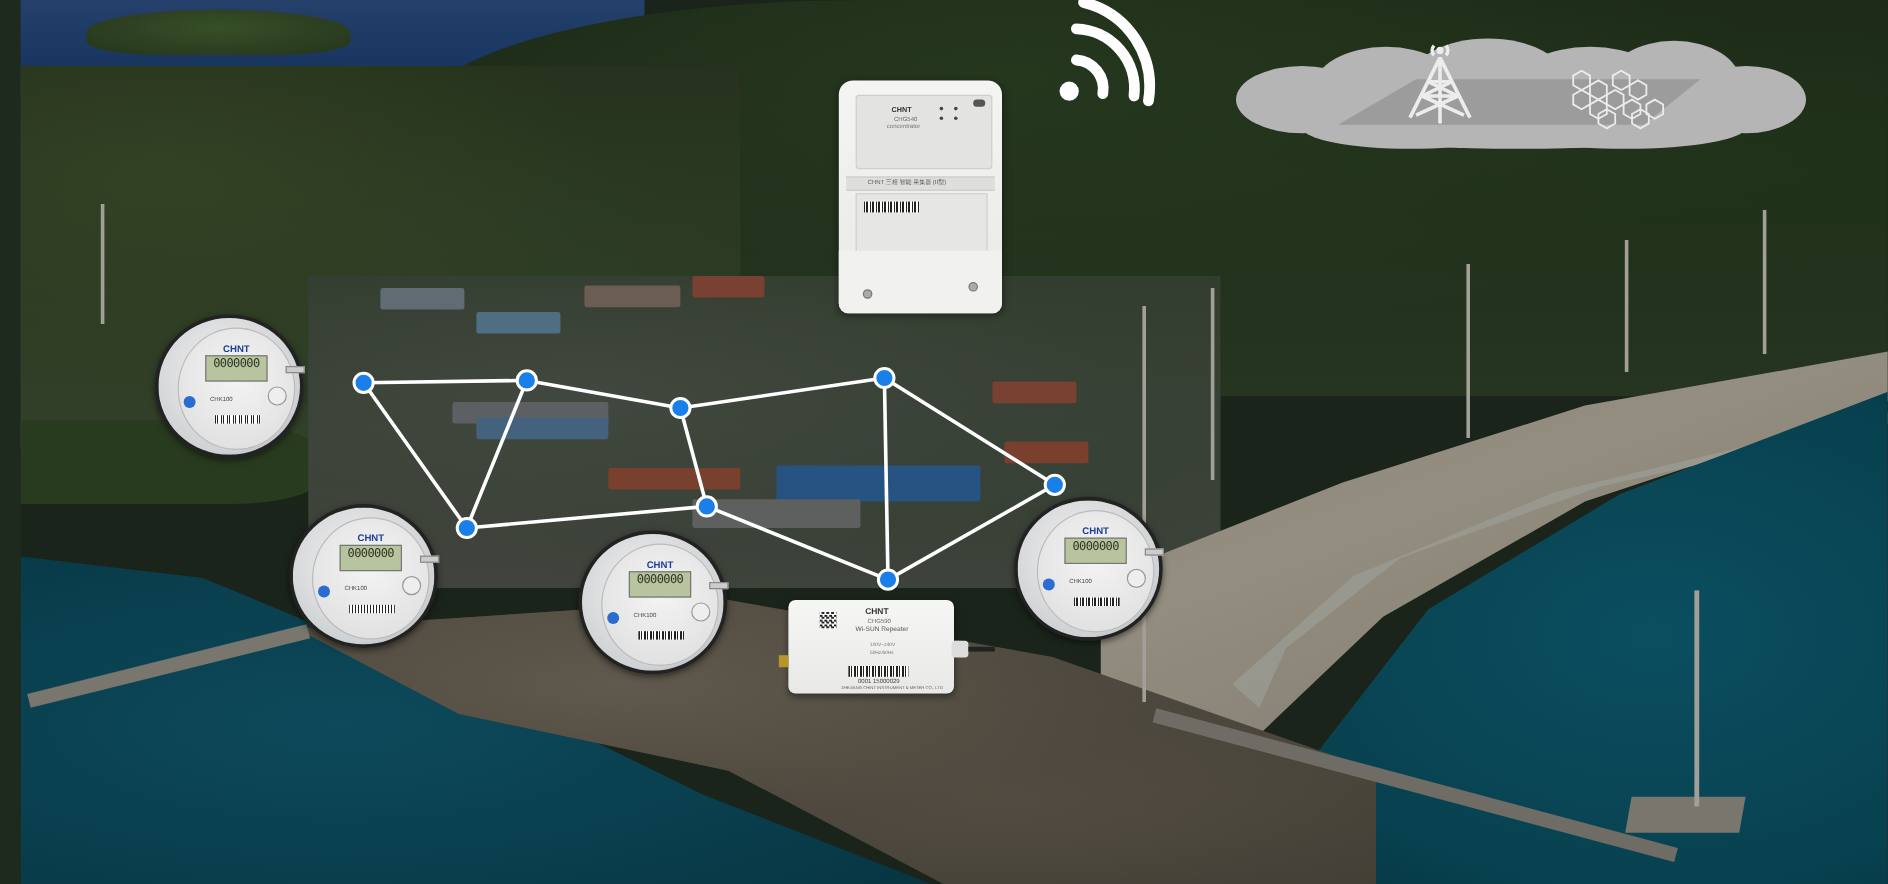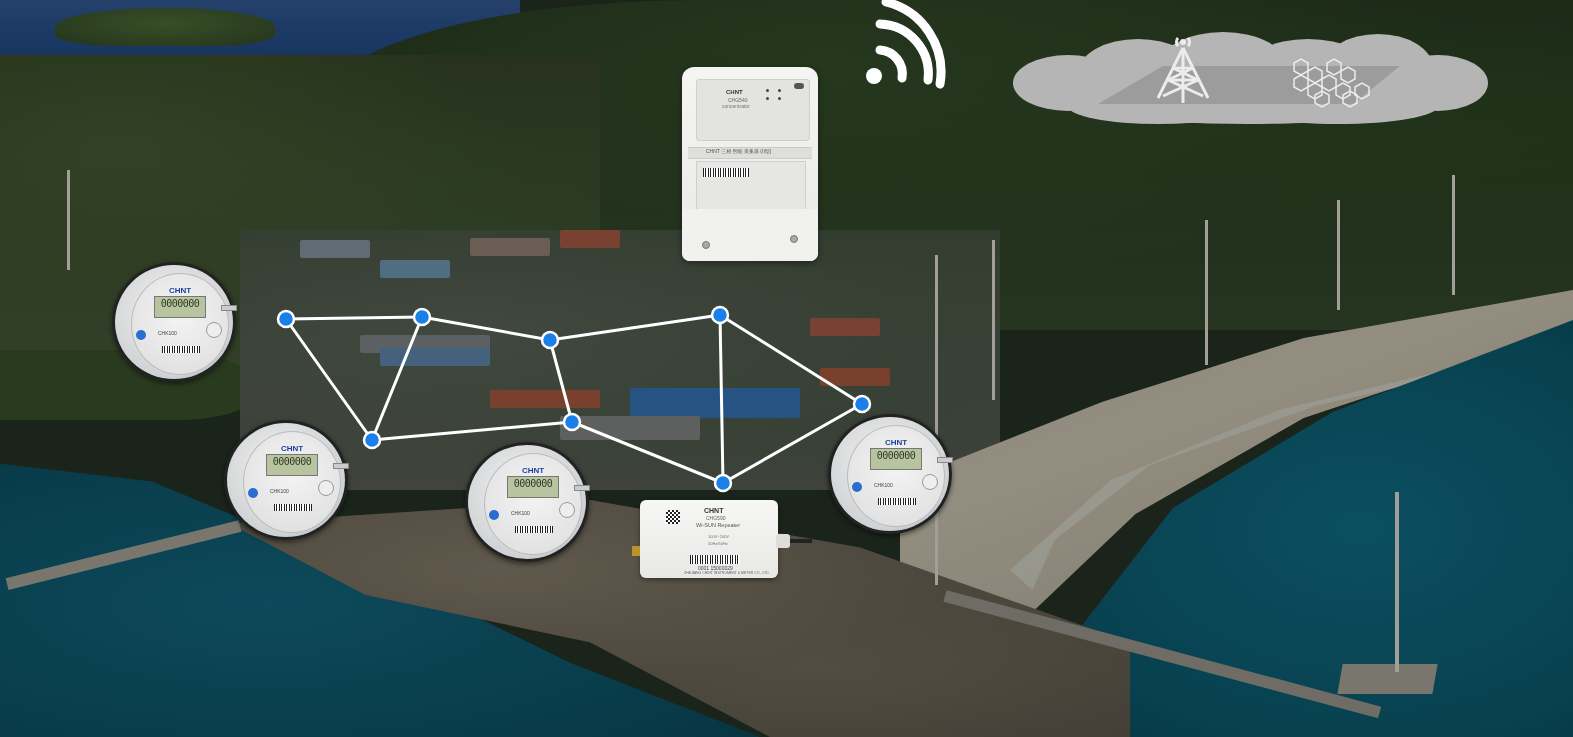--- a/index.html
+++ b/index.html
@@ -1,21 +1,21 @@
 <!DOCTYPE html>
 <html><head>
 <meta charset="utf-8">
 <style>
   html, body { margin: 0; padding: 0; }
   body {
     width: 1573px; height: 737px; overflow: hidden; position: relative;
     font-family: "Liberation Sans", sans-serif;
     background: #1e2a1e;
   }
-  .scene { position: absolute; inset: 0; overflow: hidden; }
+  .scene { position: absolute; inset: 0; overflow: hidden; margin-left: 17px; }
   .bg-layer { position: absolute; }
   .sea-far { left:0; top:0; width:520px; height:80px;
     background: linear-gradient(180deg,#2a4a7a 0%,#1d3f70 60%,#203a58 100%); }
   .island-far { left:55px; top:8px; width:220px; height:38px; border-radius:50% 50% 30% 30%;
     background: radial-gradient(ellipse at 50% 40%,#3f5a2e,#2a3d20); }
   .hill { left:330px; top:0; width:1243px; height:330px;
     background:
       radial-gradient(ellipse at 40% 20%, #2b3f22 0%, transparent 60%),
       radial-gradient(ellipse at 80% 40%, #263a1e 0%, transparent 60%),
       linear-gradient(180deg,#1f2e1a 0%,#25361f 50%,#2c3d24 100%);

